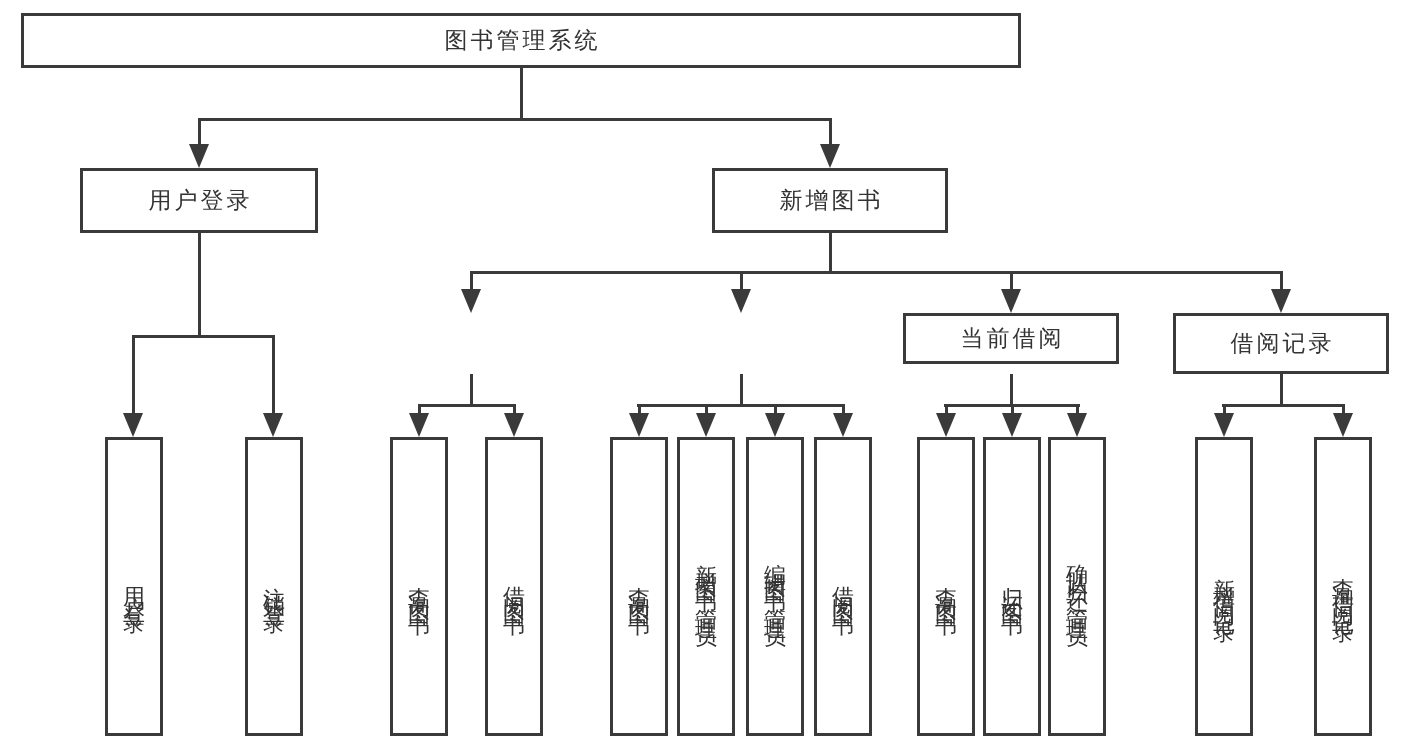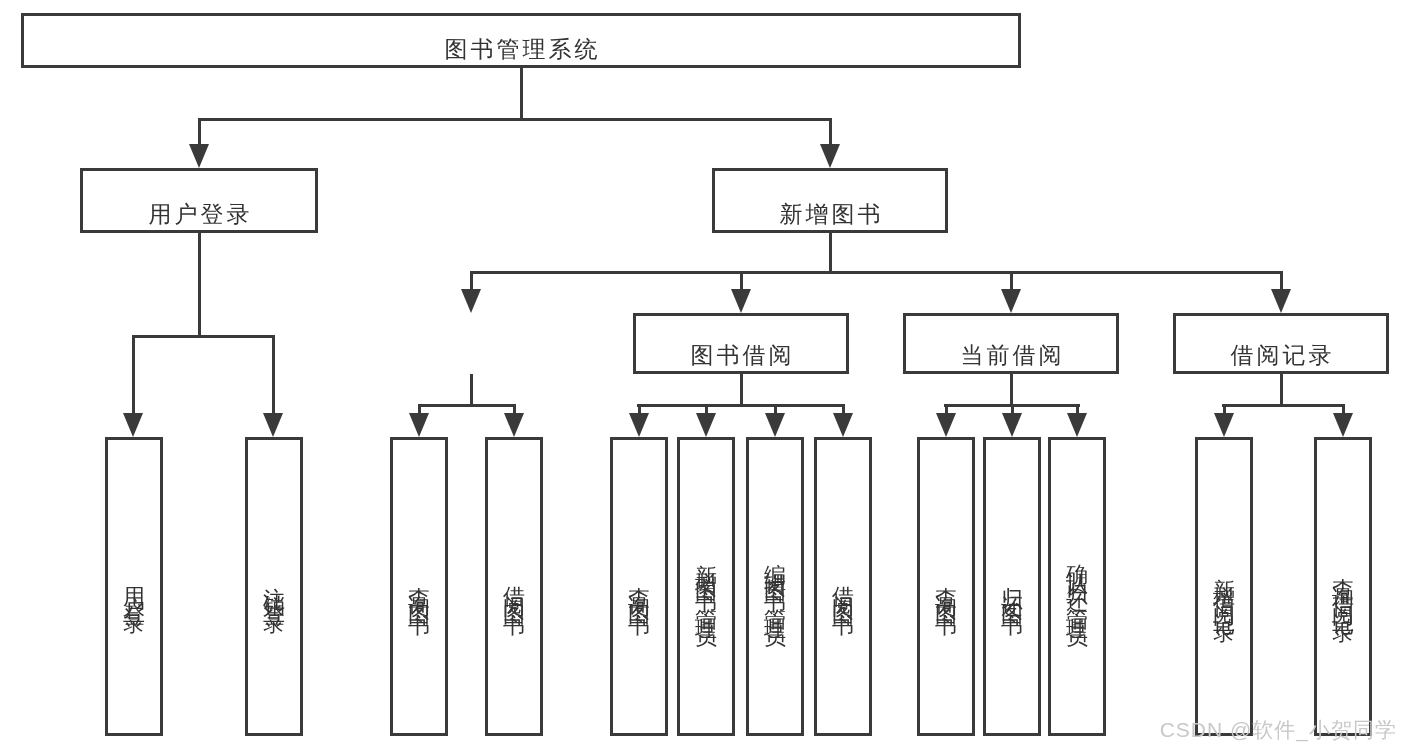--- a/index.html
+++ b/index.html
@@ -20,21 +20,21 @@
     height: 747px;
     background: var(--bg);
     overflow: hidden;
   }
   
   .hbox {
     position: absolute;
     border: 3px solid var(--line);
     background: var(--bg);
     display: flex;
-    align-items: flex-end;
+    align-items: center;
     justify-content: center;
     font-family: Liberation Mono, monospace;
   }
   .ht {
     font-size: 23px;
     letter-spacing: 3px;
     text-indent: 3px;
     color: var(--text);
     white-space: nowrap;
   }
@@ -111,24 +111,21 @@
   <div class="h" style="left:470px;top:271px;width:813px"></div>
   <div class="v" style="left:470px;top:274px;height:18px"></div>
   <div class="a" style="left:461px;top:289px"></div>
   <div class="v" style="left:740px;top:274px;height:18px"></div>
   <div class="a" style="left:731px;top:289px"></div>
   <div class="v" style="left:1010px;top:274px;height:18px"></div>
   <div class="a" style="left:1001px;top:289px"></div>
   <div class="v" style="left:1280px;top:274px;height:18px"></div>
   <div class="a" style="left:1271px;top:289px"></div>
 
-  <div class="hbox" style="left:633px;top:313px;width:216px;height:61px">
-    <span class="ht">图书借阅</span>
-  </div>
-  <div class="hbox" style="left:903px;top:313px;width:216px;height:61px">
+  <div class="hbox" style="left:903px;top:313px;width:216px;height:51px">
     <span class="ht">当前借阅</span>
   </div>
   <div class="hbox" style="left:1173px;top:313px;width:216px;height:61px">
     <span class="ht">借阅记录</span>
   </div>
 
   <div class="v" style="left:470px;top:374px;height:32px"></div>
   <div class="h" style="left:418px;top:404px;width:98px"></div>
   <div class="v" style="left:418px;top:407px;height:10px"></div>
   <div class="a" style="left:409px;top:413px"></div>
@@ -199,15 +196,14 @@
     <span class="vt">确认归还（管理员）</span>
   </div>
 
   <div class="vbox" style="left:1195px;top:437px">
     <span class="vt">新增借阅记录</span>
   </div>
   <div class="vbox" style="left:1314px;top:437px">
     <span class="vt">查询借阅记录</span>
   </div>
 
-  <div class="watermark">CSDN @软件_小贺同学</div>
 
 </div>
 
 </body></html>

